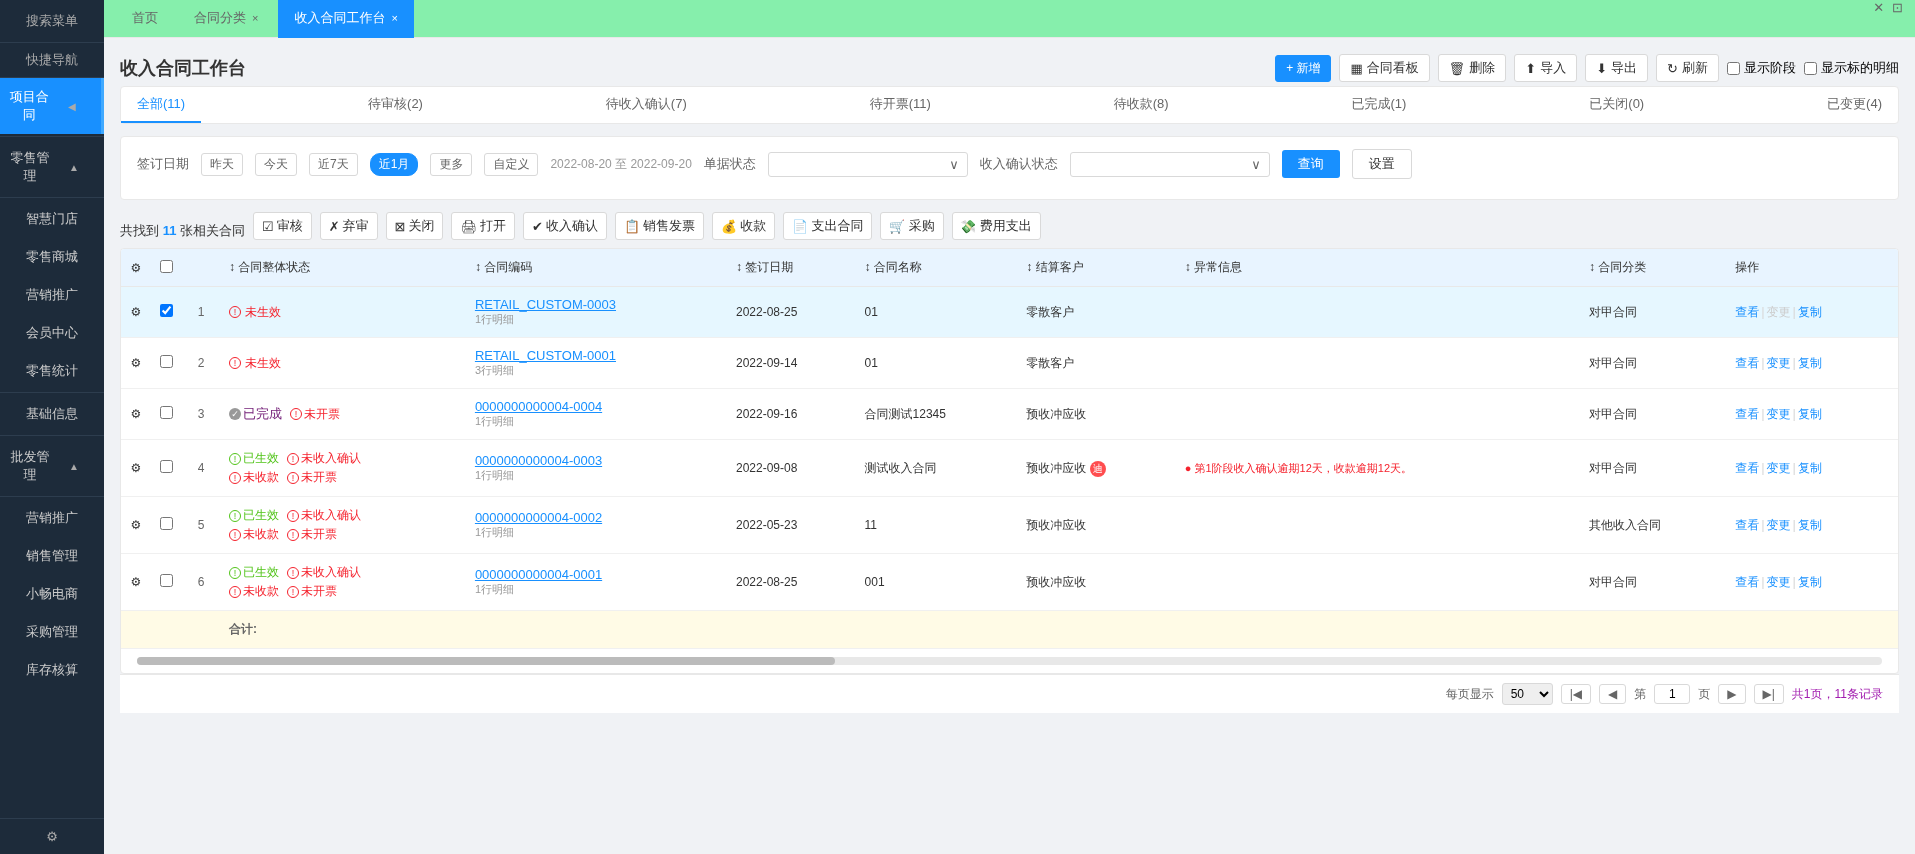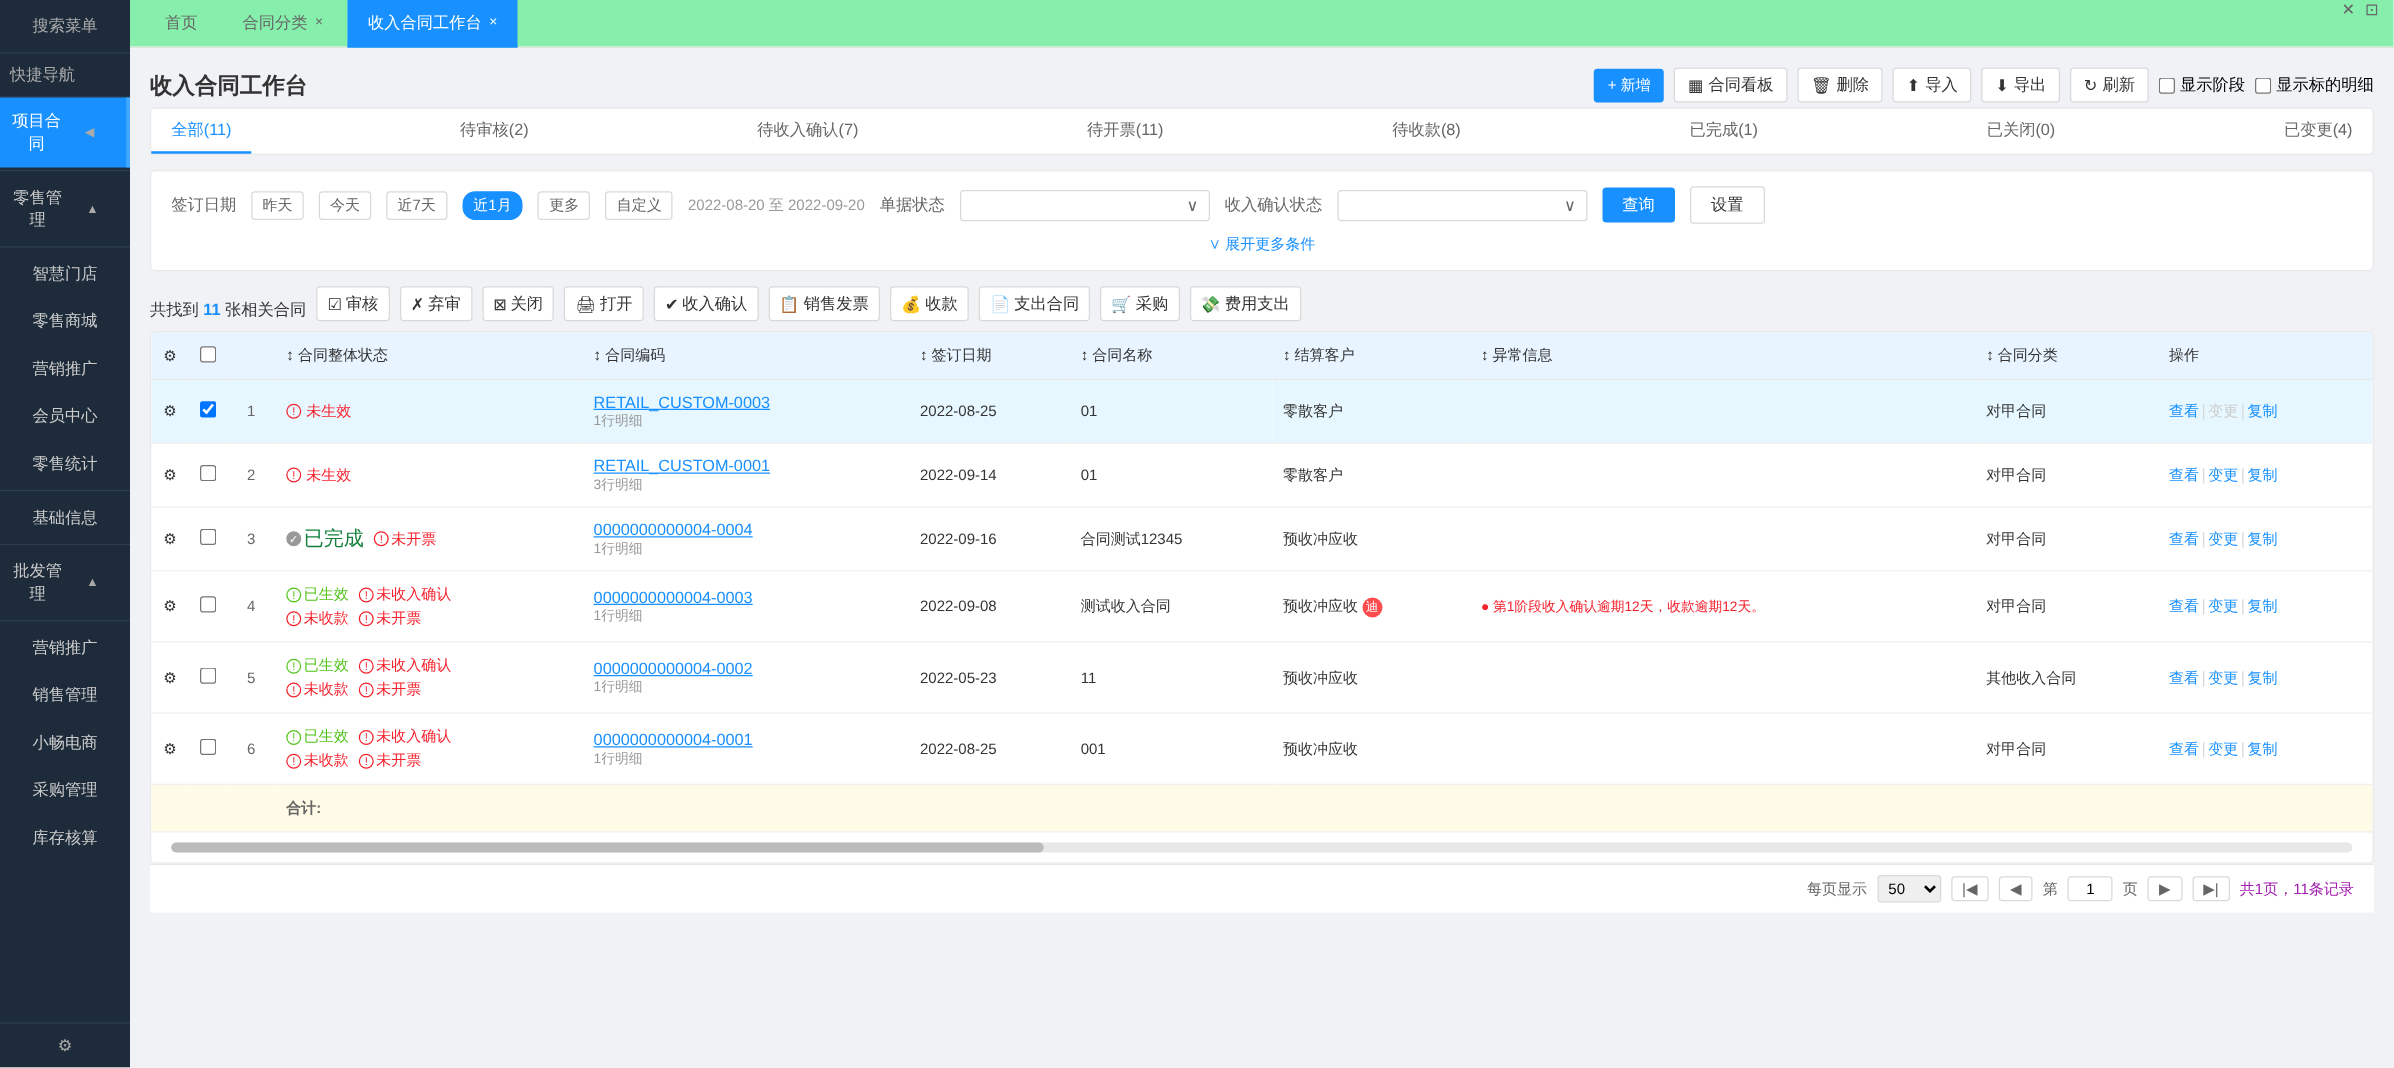--- a/index.html
+++ b/index.html
@@ -1,21 +1,21 @@
 <!DOCTYPE html>
 <html><head>
   <meta charset="utf-8">
   <style>
     * { box-sizing: border-box; margin: 0; padding: 0; font-family: 'Microsoft YaHei', Arial, sans-serif; font-size: 13px; }
     body { background: #f0f2f5; display: flex; height: 854px; overflow: hidden; }
 
     
     .sidebar { width: 104px; background: #1d2b3a; color: #ccc; display: flex; flex-direction: column; height: 100%; flex-shrink: 0; }
     .sidebar-search { padding: 12px 8px; color: #aaa; font-size: 13px; border-bottom: 1px solid #2d3d4e; cursor: pointer; text-align: center; }
-    .sidebar-nav { padding: 8px; color: #aaa; font-size: 13px; border-bottom: 1px solid #2d3d4e; cursor: pointer; text-align: left; }
+    .sidebar-nav { padding: 8px; color: #aaa; font-size: 13px; border-bottom: 1px solid #2d3d4e; cursor: pointer; text-align: center; }
     .sidebar-item { padding: 10px 8px; color: #ccc; font-size: 13px; cursor: pointer; text-align: center; display: flex; align-items: center; justify-content: space-between; }
     .sidebar-item.active { background: #1890ff; color: #fff; border-right: 3px solid #40a9ff; }
     .sidebar-item span { flex: 1; text-align: center; }
     .sidebar-arrow { color: #aaa; font-size: 10px; }
     .sidebar-bottom { margin-top: auto; padding: 10px; text-align: center; color: #aaa; border-top: 1px solid #2d3d4e; cursor: pointer; }
     .sidebar-divider { height: 1px; background: #2d3d4e; margin: 2px 0; }
 
     
     .main { flex: 1; display: flex; flex-direction: column; overflow: hidden; }
 
@@ -231,23 +231,20 @@
 
         <span class="filter-label">收入确认状态</span>
         <div class="select-box" style="min-width:200px;">
           <span></span>
           <span>∨</span>
         </div>
 
         <button class="search-btn">查询</button>
         <button class="setting-btn">设置</button>
       </div>
-      <div style="display:flex;justify-content:center;">
-        <span class="expand-btn">∨ 展开更多条件</span>
-      </div>
     </div>
 
     <div class="action-bar">
       <span style="color:#333;font-size:13px;">
         <span>共找到</span>&nbsp;<span style="color:#1890ff;font-weight:bold;">11</span>&nbsp;<span>张</span><span>相关合同</span>
       </span>
       <button class="action-btn">
         <span>☑</span>
         <span>审核</span>
       </button>
@@ -351,21 +348,21 @@
             </tr>
             <tr>
               <td class="settings-col">⚙</td>
               <td class="checkbox-col"><input type="checkbox" style=""></td>
               <td class="row-num">3</td>
               <td>
                 <div style="display:flex;flex-direction:column;gap:2px;">
                   <div style="display:flex;align-items:center;gap:8px;">
                     <span style="display:flex;align-items:center;gap:2px;">
           <span style="width:12px;height:12px;border-radius:50%;display:inline-flex;align-items:center;justify-content:center;font-size:9px;background:#999;color:#fff;">✓</span>
-          <span style="color:#15803d;font-size:16px;">已完成</span>
+          <span style="color:#701a75;font-size:13px;">已完成</span>
         </span>
                     <span style="display:flex;align-items:center;gap:2px;">
           <span style="width:12px;height:12px;border-radius:50%;display:inline-flex;align-items:center;justify-content:center;font-size:9px;border:1px solid #f5222d;color:#f5222d;">!</span>
           <span style="color:#f5222d;font-size:12px;">未开票</span>
         </span>
                   </div>
                 </div>
               </td>
               <td>
     <div><a class="link">0000000000004-0004</a></div>

